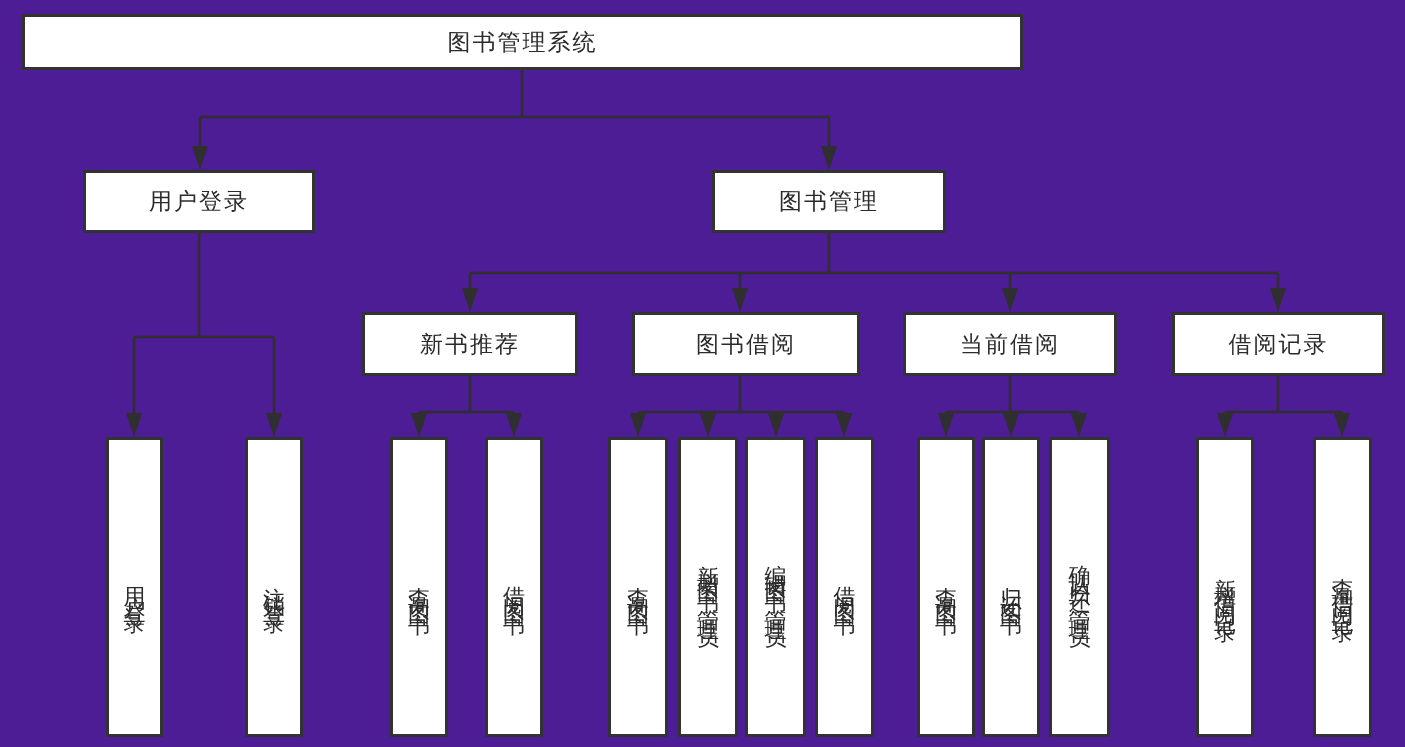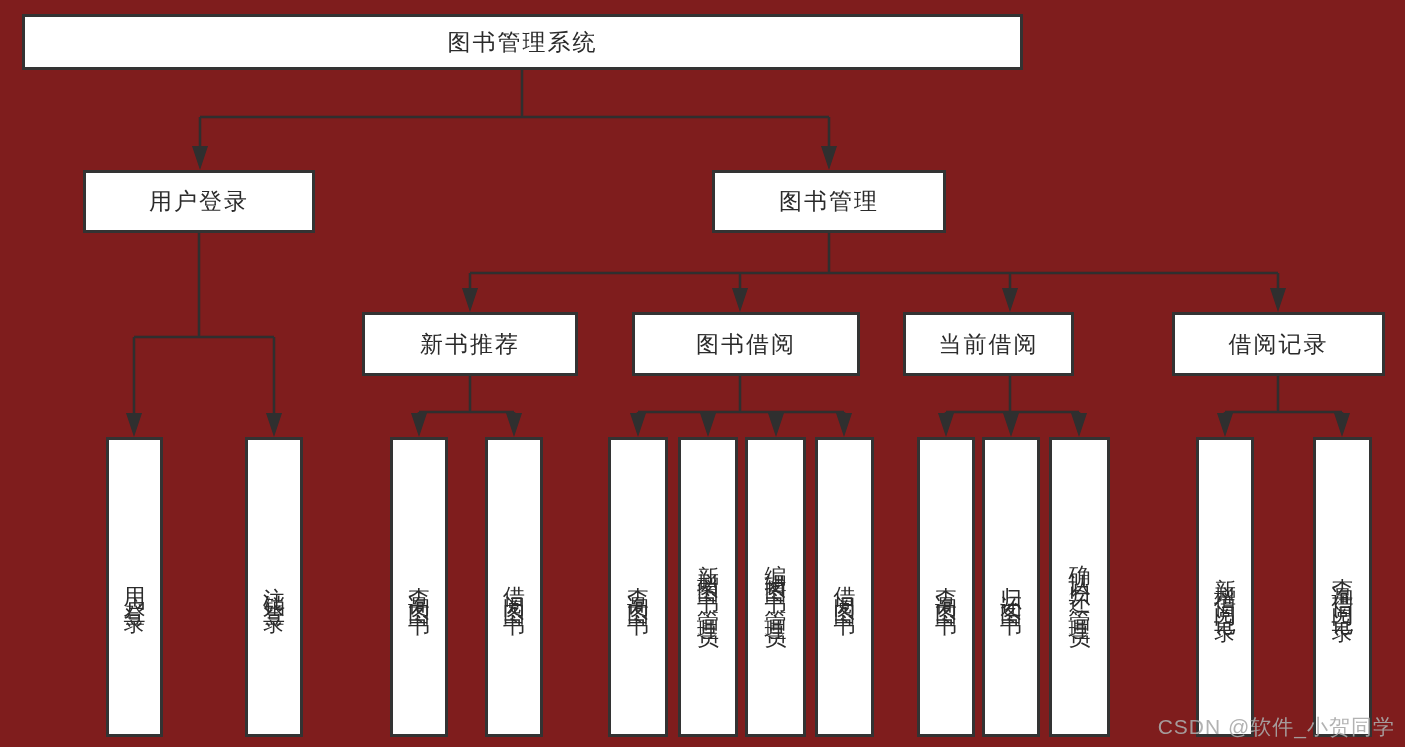--- a/index.html
+++ b/index.html
@@ -1,20 +1,20 @@
 <!DOCTYPE html>
 <html><head>
 <meta charset="utf-8">
 <style>
   html, body { margin: 0; padding: 0; background: #ffffff; }
   #canvas {
     position: relative;
     width: 1405px;
     height: 747px;
-    background: #7f1d1d;
+    background: #4c1d95;
     font-family: "Liberation Sans", "DejaVu Sans", sans-serif;
     overflow: hidden;
   }
   #wires {
     position: absolute;
     left: 0; top: 0;
     width: 1405px; height: 747px;
     pointer-events: none;
   }
   .box {
@@ -34,21 +34,21 @@
     font-size: 22px;
     letter-spacing: 9px;
     line-height: 1;
     white-space: nowrap;
   }
   .root    { left: 22px;   top: 14px;  width: 1001px; height: 56px; }
   .n-login { left: 83px;   top: 170px; width: 232px;  height: 63px; }
   .n-mgmt  { left: 712px;  top: 170px; width: 234px;  height: 63px; }
   .n-rec   { left: 362px;  top: 312px; width: 216px;  height: 64px; }
   .n-bor   { left: 632px;  top: 312px; width: 228px;  height: 64px; }
-  .n-cur   { left: 903px;  top: 312px; width: 171px;  height: 64px; }
+  .n-cur   { left: 903px;  top: 312px; width: 214px;  height: 64px; }
   .n-rcd   { left: 1172px; top: 312px; width: 213px;  height: 64px; }
   .leaf { top: 437px; height: 300px; }
   .lA1 { left: 106px;  width: 57px; }
   .lA2 { left: 245px;  width: 58px; }
   .lB1 { left: 390px;  width: 58px; }
   .lB2 { left: 485px;  width: 58px; }
   .lC1 { left: 608px;  width: 60px; }
   .lC2 { left: 678px;  width: 60px; }
   .lC3 { left: 745px;  width: 61px; }
   .lC4 { left: 815px;  width: 59px; }
@@ -165,15 +165,14 @@
     <span class="v-text">确认归还（管理员）</span>
   </div>
 
   <div class="box v-box leaf lE1">
     <span class="v-text">新增借阅记录</span>
   </div>
   <div class="box v-box leaf lE2">
     <span class="v-text">查询借阅记录</span>
   </div>
 
-  <div class="watermark">CSDN @软件_小贺同学</div>
 
 </div>
 
 </body></html>

